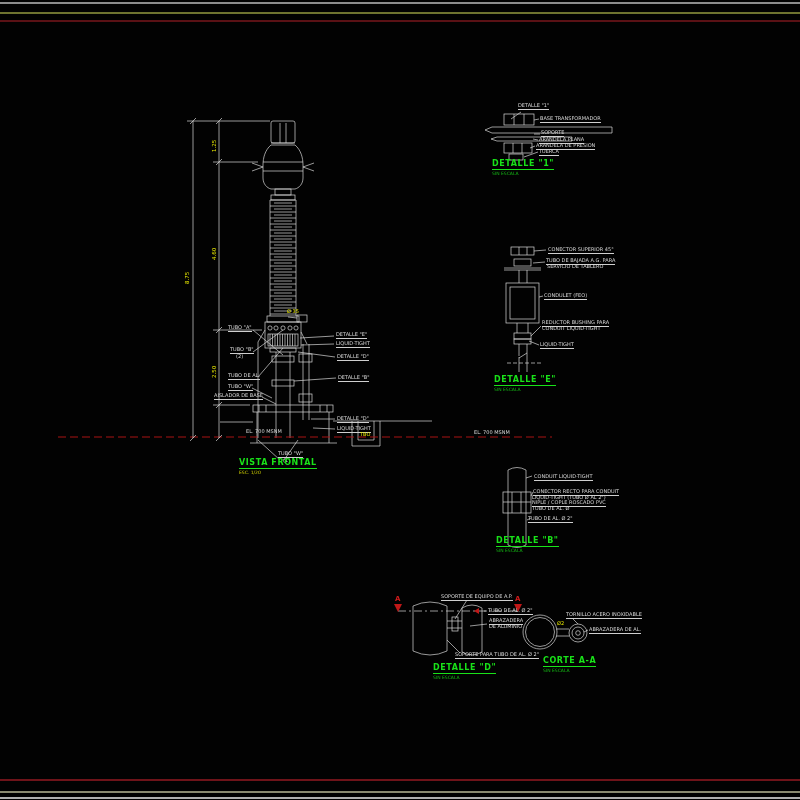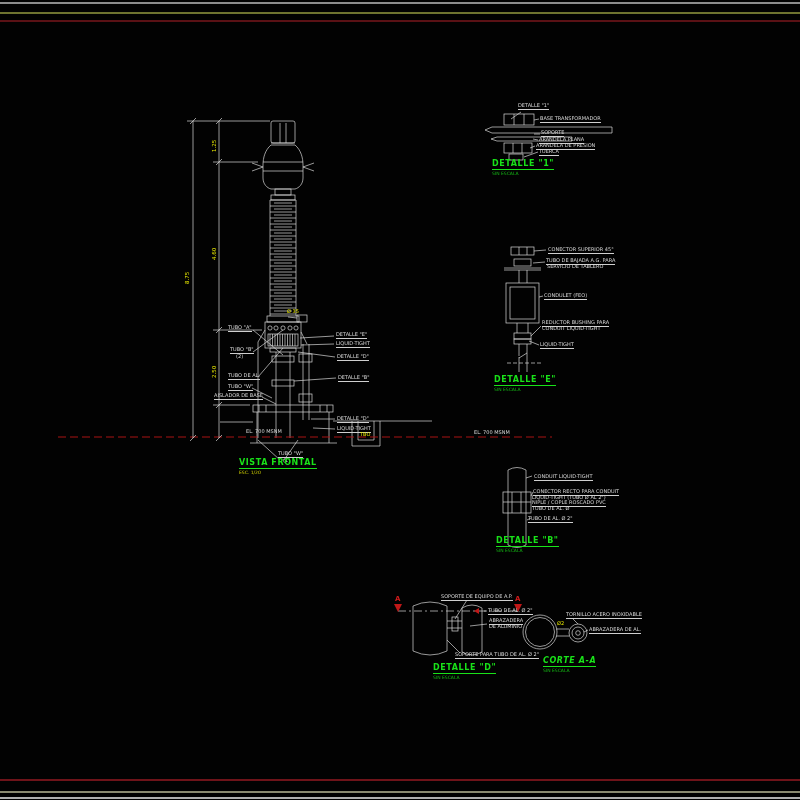--- a/index.html
+++ b/index.html
@@ -358,16 +358,16 @@
   <div class="lbl u" style="left:488px;top:608px;">TUBO DE AL. Ø 2"</div>
   <div class="lbl u" style="left:489px;top:618px;">ABRAZADERA</div>
   <div class="lbl" style="left:489px;top:624px;">DE ALUMINIO</div>
   <div class="lbl u" style="left:455px;top:652px;">SOPORTE PARA TUBO DE AL. Ø 2"</div>
   <div class="gtitle" style="left:433px;top:663px;">DETALLE "D"</div>
   <div class="gsub" style="left:433px;top:675px;">SIN ESCALA</div>
 
   <div class="lbl u" style="left:566px;top:612px;">TORNILLO ACERO INOXIDABLE</div>
   <div class="lbl u" style="left:589px;top:627px;">ABRAZADERA DE AL.</div>
   <div class="lbl yel" style="left:557px;top:621px;">Ø2</div>
-  <div class="gtitle" style="left:543px;top:656px;font-style:italic;">CORTE A-A</div>
+  <div class="gtitle" style="left:543px;top:656px;">CORTE A-A</div>
   <div class="gsub" style="left:543px;top:668px;">SIN ESCALA</div>
 
 </div>
 
 </body></html>

